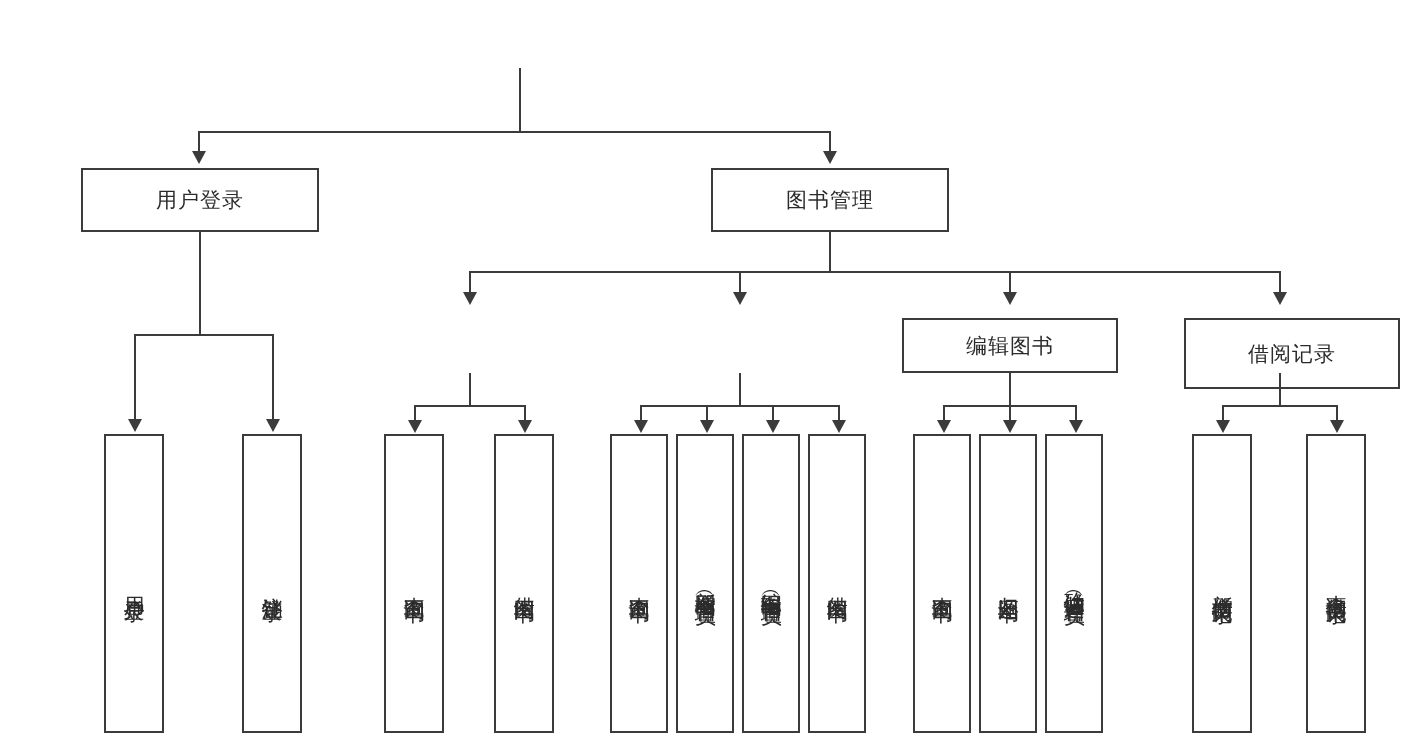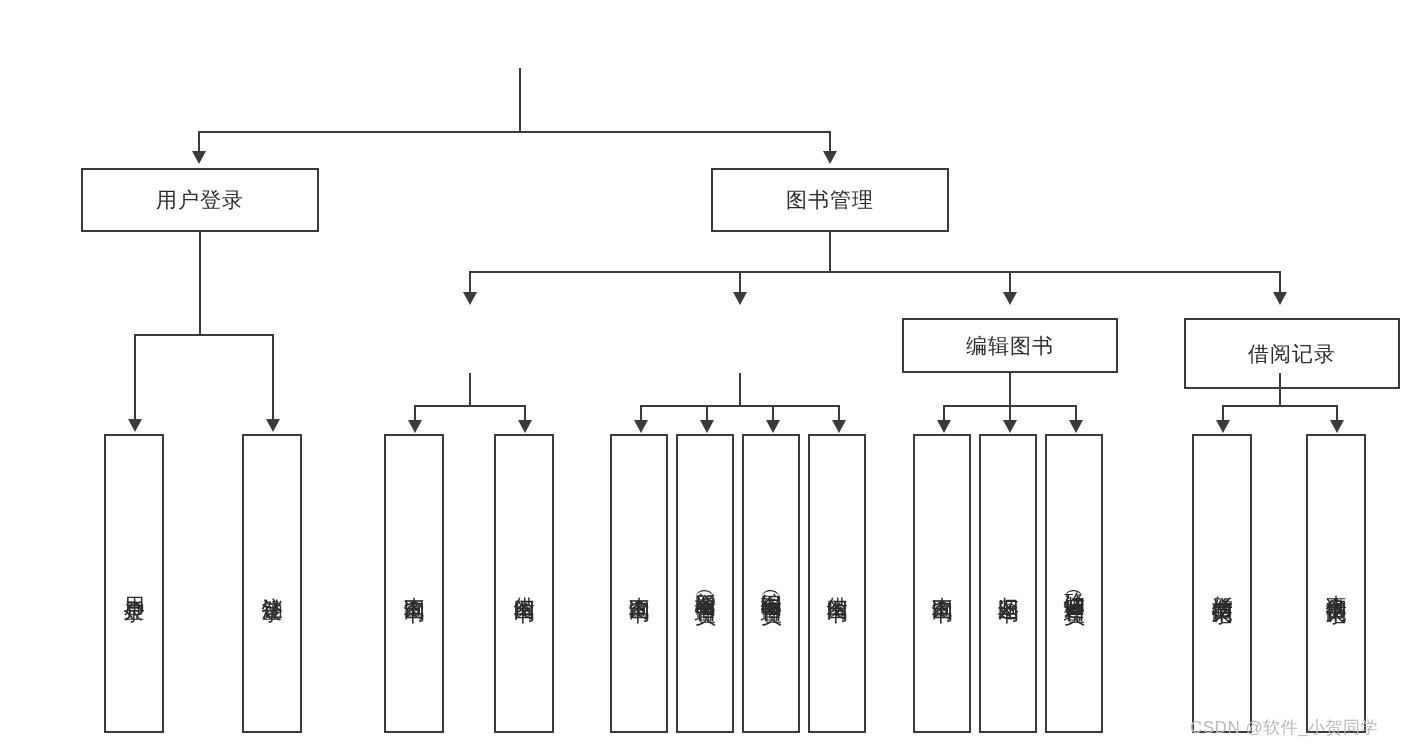--- a/index.html
+++ b/index.html
@@ -182,15 +182,14 @@
     <span>确认归还（管理员）</span>
   </div>
 
   <div class="node vert" style="left:1192px; top:434px; width:60px; height:299px;">
     <span>新增借阅记录</span>
   </div>
   <div class="node vert" style="left:1306px; top:434px; width:60px; height:299px;">
     <span>查询借阅记录</span>
   </div>
 
-  <div class="watermark" style="left:1190px; top:716px;">CSDN @软件_小贺同学</div>
 
 </div>
 
 </body></html>

